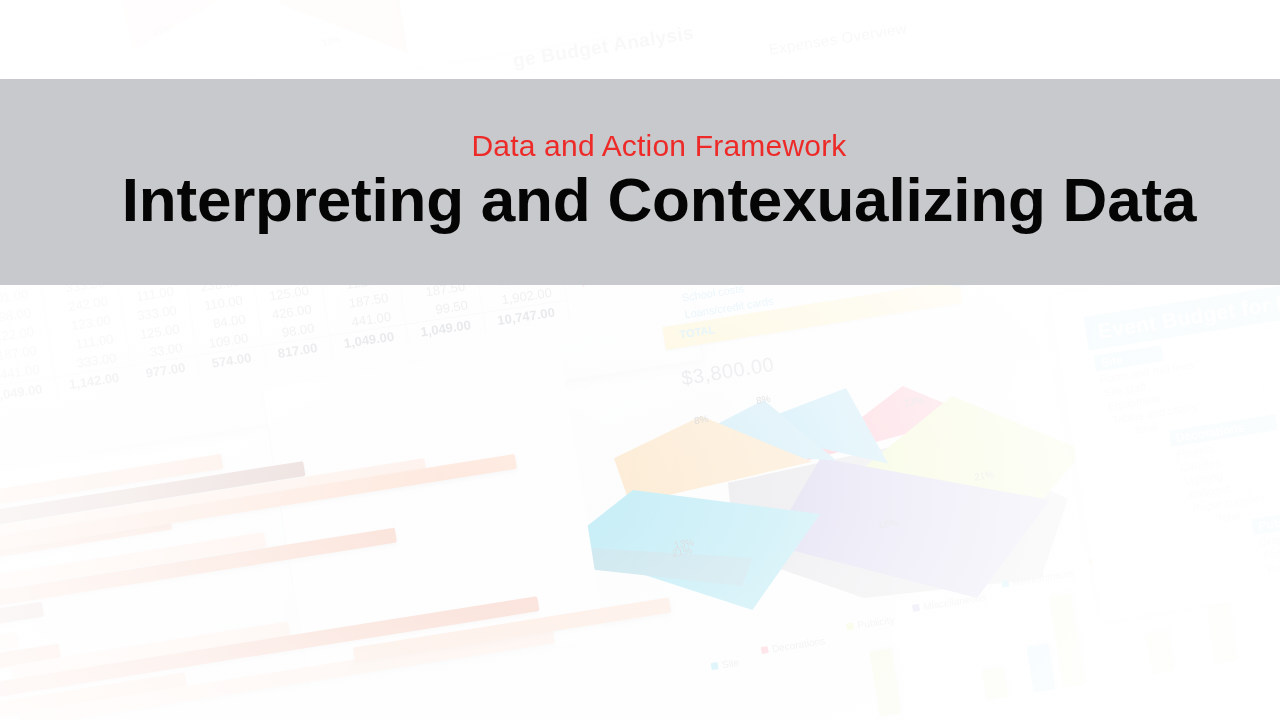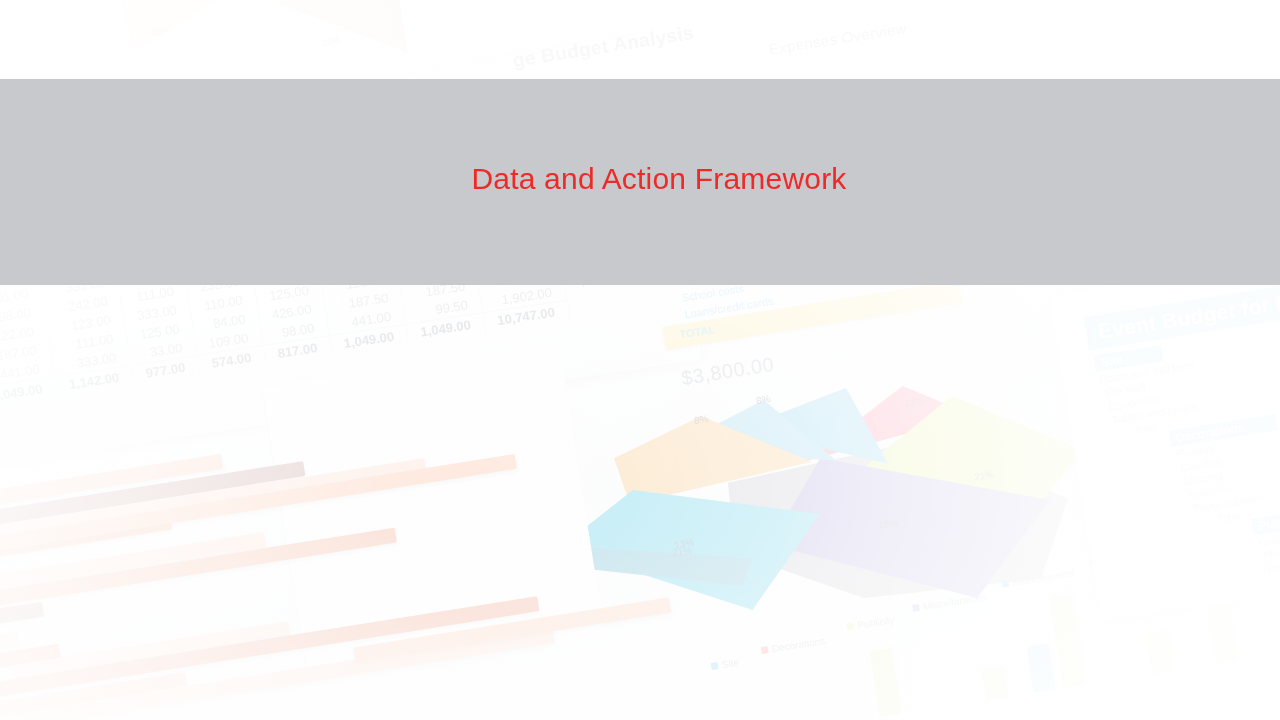--- a/index.html
+++ b/index.html
@@ -390,15 +390,16 @@
       <div class="hb" style="left:-30px;top:238px;width:240px;background:#fbcfb8"></div>
       <div class="hb" style="left:40px;top:252px;width:540px;background:#fcded0"></div>
       <div class="hb" style="left:380px;top:240px;width:320px;background:#fbcfb8"></div>
     </div>
 
     <div class="photo-wash"></div>
   </div>
 
   <div class="banner">
     <div class="subtitle">Data and Action Framework</div>
+    <h1 class="title">Interpreting and Contexualizing Data</h1>
   </div>
 
 </div>
 
 </body></html>

